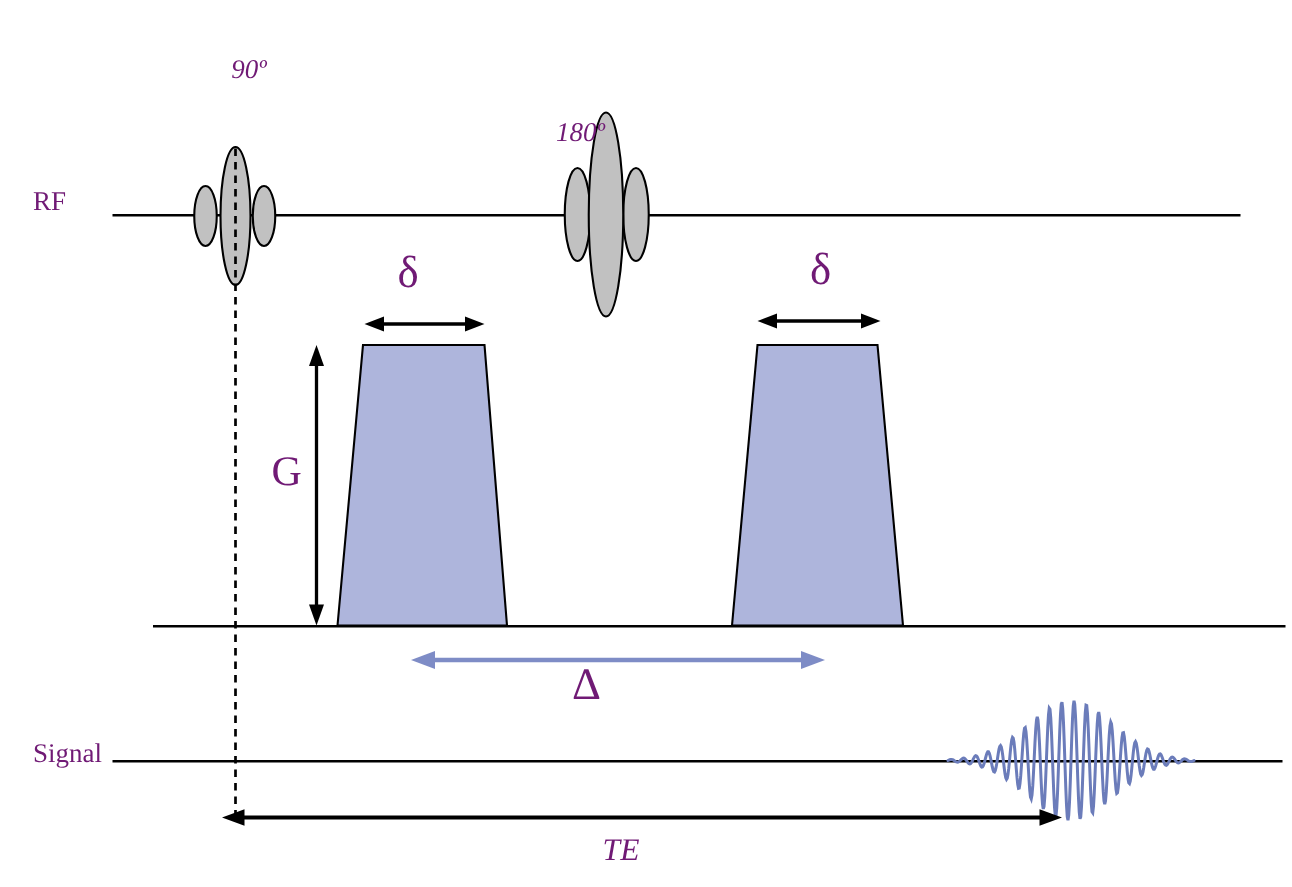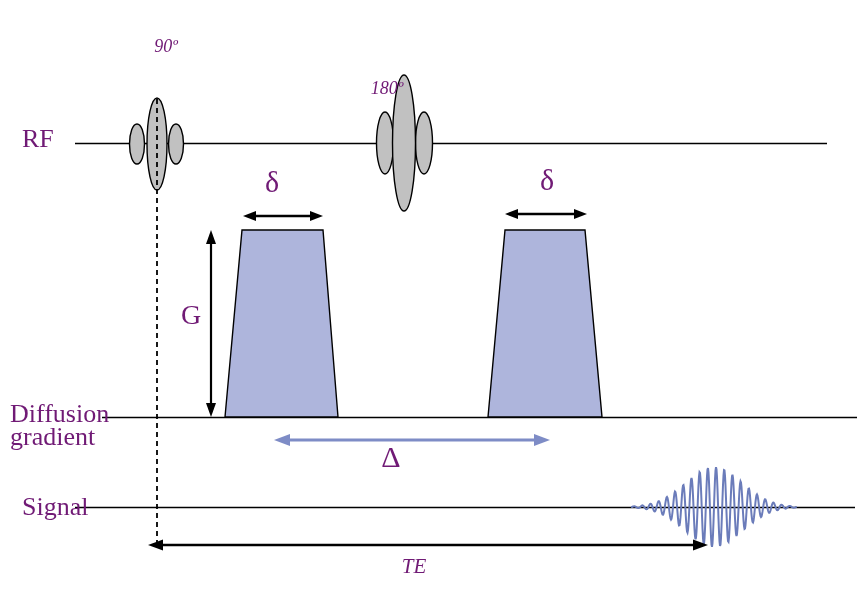--- a/index.html
+++ b/index.html
@@ -10,21 +10,21 @@
     font-family:"Liberation Serif","DejaVu Serif",serif;
     overflow:hidden;
   }
   #diagram-svg{position:absolute;left:0;top:0;}
   .label{
     position:absolute;
     color:#701a75;
     white-space:nowrap;
     line-height:1.15;
   }
-  .axis-label{font-size:26px;}
+  .axis-label{font-size:18px;}
   .pulse-angle{font-size:18px;font-style:italic;transform:translateX(-50%);}
   .greek-small{font-size:30px;transform:translateX(-50%);}
   .greek-big{font-size:30px;transform:translateX(-50%);}
   .g-label{font-size:28px;}
   .te-label{font-size:21px;font-style:italic;transform:translateX(-50%);}
   .two-line{line-height:23px;}
 </style>
 </head>
 <body>
 
@@ -86,21 +86,20 @@
 
     <g fill="#000">
       <line x1="158" y1="545" x2="698" y2="545" stroke="#000" stroke-width="2.6"></line>
       <polygon points="148,545 163,539.5 163,550.5"></polygon>
       <polygon points="708,545 693,539.5 693,550.5"></polygon>
     </g>
   </svg>
 
   <span class="label axis-label" style="left:22px;top:124px;">RF</span>
 
-  <span class="label axis-label two-line" style="left:10px;top:402px;"><span>Diffusion</span><br><span>gradient</span></span>
 
   <span class="label axis-label" style="left:22px;top:492px;">Signal</span>
 
   <span class="label pulse-angle" style="left:166px;top:36px;">90º</span>
 
   <span class="label pulse-angle" style="left:387px;top:36px;margin-top:42px;">180º</span>
 
   <span class="label greek-small" style="left:272px;top:165px;">δ</span>
 
   <span class="label greek-small" style="left:547px;top:163px;">δ</span>

